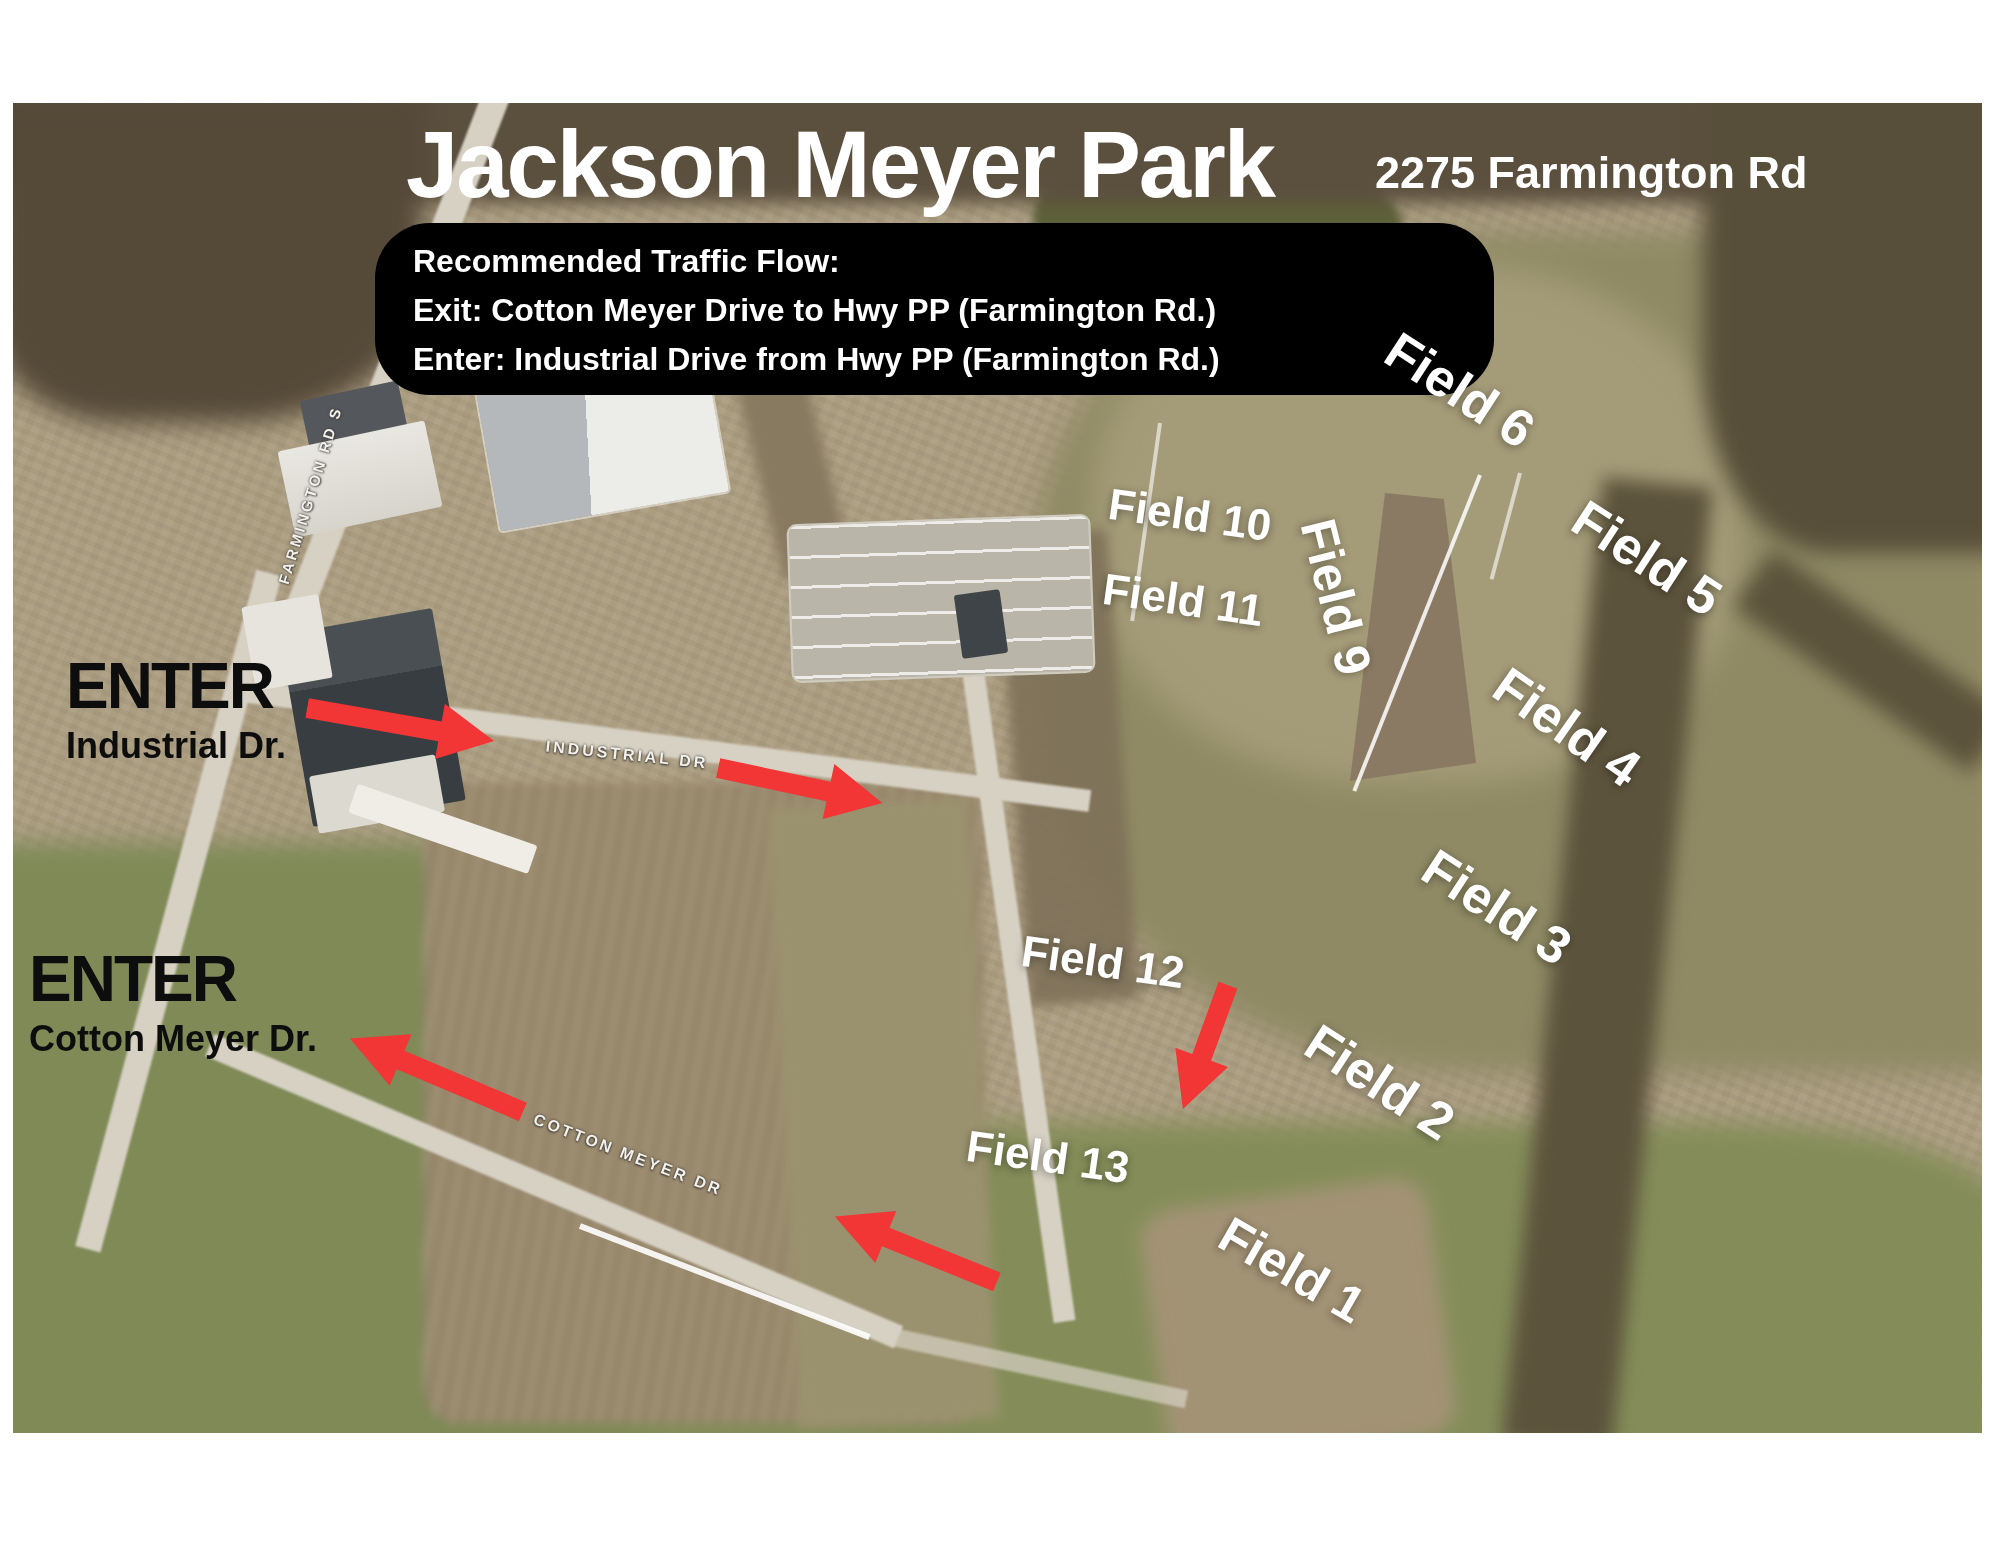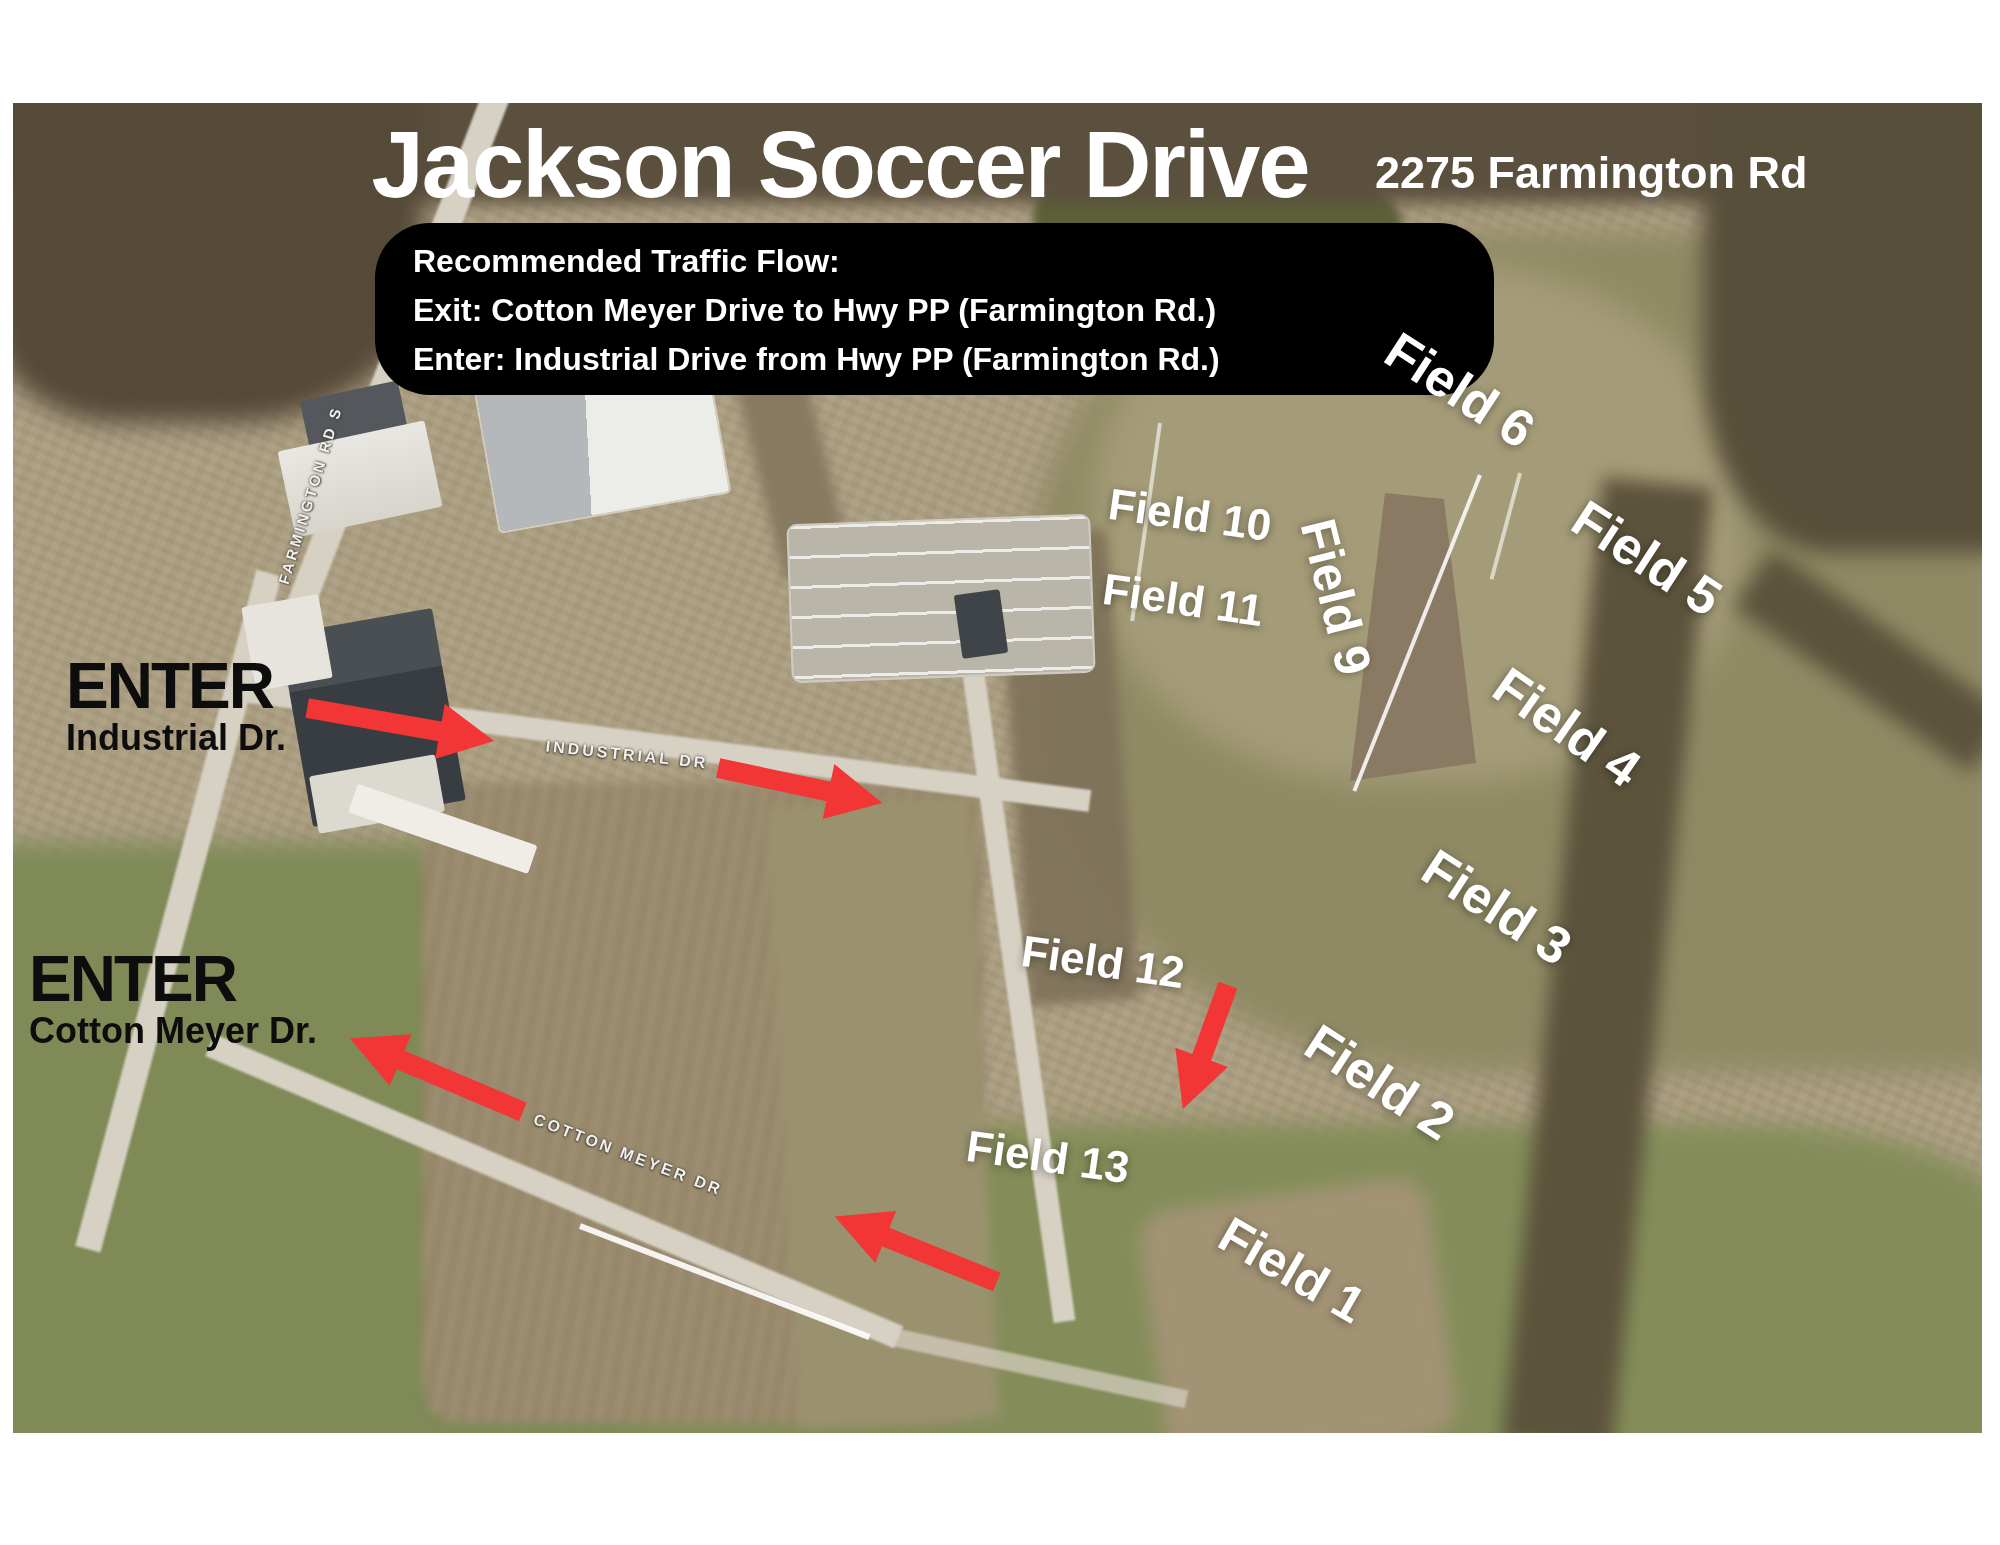--- a/index.html
+++ b/index.html
@@ -80,21 +80,21 @@
   .bld-concession{left:945px;top:489px;width:46px;height:64px;transform:rotate(-8deg);background:#3f4449;}
   
   .title{left:827px;top:8px;transform:translateX(-50%);color:var(--label-white,#fff);
          font-size:94px;font-weight:bold;letter-spacing:-2px;white-space:nowrap;}
   .address{left:1362px;top:44px;color:var(--label-white,#fff);font-size:45px;font-weight:bold;white-space:nowrap;}
   .traffic-box{left:362px;top:120px;width:1119px;height:172px;background:var(--overlay-black,#000);
                border-radius:55px;color:#fff;font-weight:bold;font-size:32px;line-height:49px;
                padding:14px 0 0 38px;box-sizing:border-box;}
   .gate{transform:translateX(-50%);color:#0d0d0d;text-align:left;white-space:nowrap;}
   .gate .big{font-size:64px;font-weight:bold;letter-spacing:-2px;line-height:62px;}
-  .gate .street{font-size:36px;font-weight:bold;margin-top:0;}
+  .gate .street{font-size:36px;font-weight:bold;margin-top:8px;}
   .gate-enter{left:163px;top:552px;}
   .gate-exit{left:160px;top:845px;}
   .fl{position:absolute;color:#fff;font-weight:bold;white-space:nowrap;
       transform:translate(-50%,-50%) rotate(var(--r,0deg));
       text-shadow:0 2px 8px rgba(0,0,0,.4);}
   .fl-f6 {left:1447px;top:287px;--r:33deg;font-size:52px;}
   .fl-f5 {left:1634px;top:455px;--r:33deg;font-size:52px;}
   .fl-f10{left:1177px;top:412px;--r:8deg;font-size:44px;}
   .fl-f11{left:1170px;top:497px;--r:8deg;font-size:44px;}
   .fl-f9 {left:1323px;top:494px;--r:76deg;font-size:50px;}
@@ -187,21 +187,21 @@
       <svg width="188" height="64" viewBox="0 0 188 64">
           <polygon points="0,22 133,22 133,4 188,32 133,60 133,42 0,42"></polygon>
         </svg>
     </div>
     <div class="arrow ar-cotton">
       <svg width="175" height="64" viewBox="0 0 175 64">
           <polygon points="0,22 120,22 120,4 175,32 120,60 120,42 0,42"></polygon>
         </svg>
     </div>
 
-    <div class="ph title">Jackson Soccer Drive</div>
+    <div class="ph title">Jackson Meyer Park</div>
     <div class="ph address">2275 Farmington Rd</div>
 
     <div class="ph traffic-box">
       <div>Recommended Traffic Flow:</div>
       <div>Exit: Cotton Meyer Drive to Hwy PP (Farmington Rd.)</div>
       <div>Enter: Industrial Drive from Hwy PP (Farmington Rd.)</div>
     </div>
 
     <div class="ph gate gate-enter">
       <div class="big">ENTER</div>

